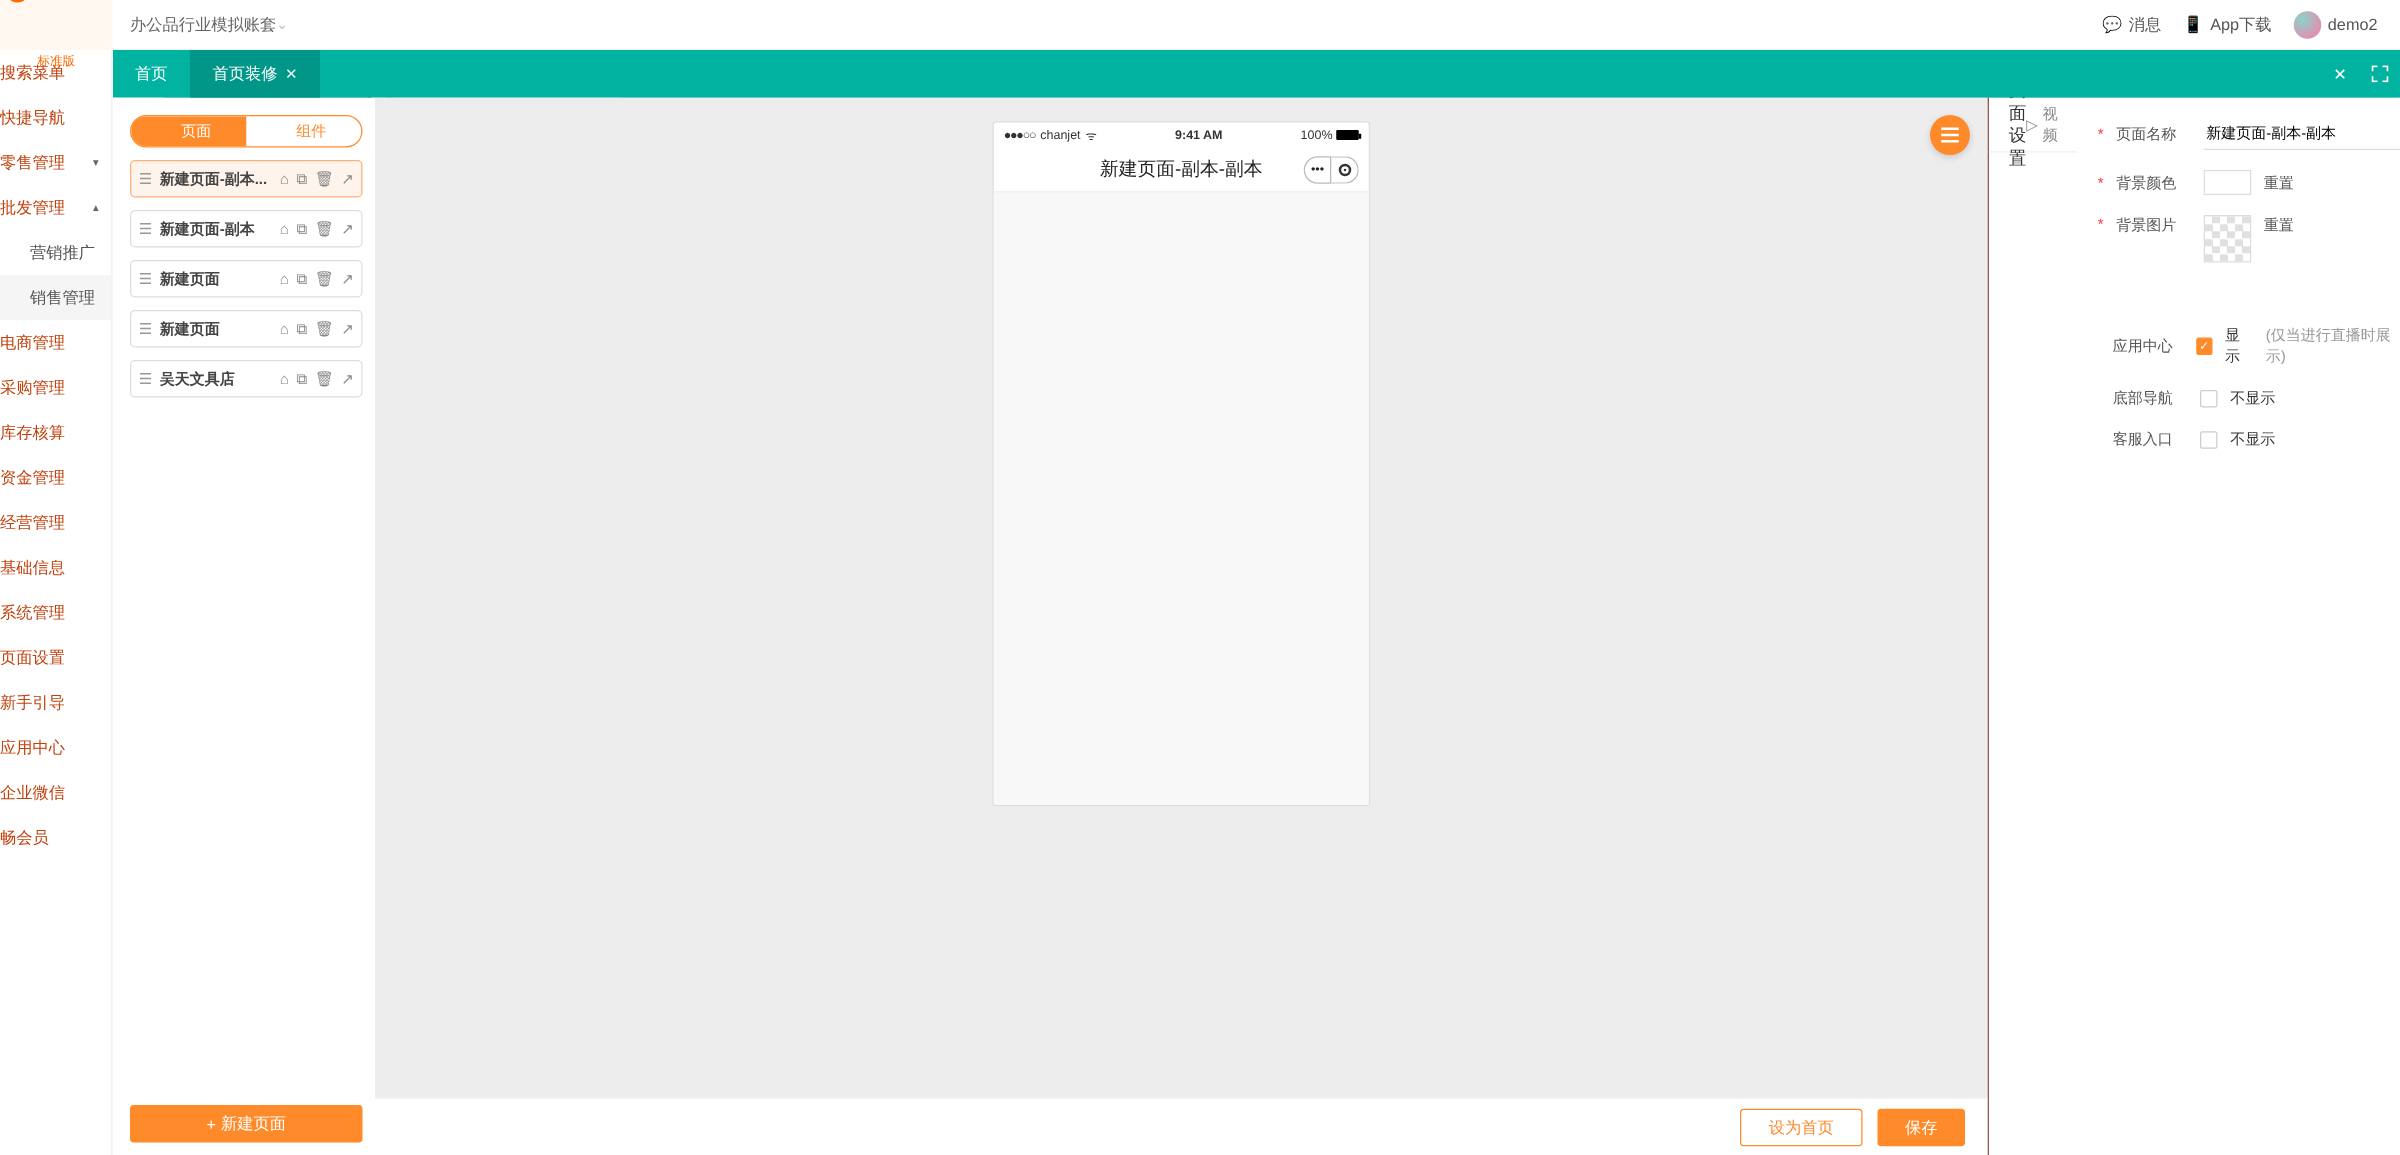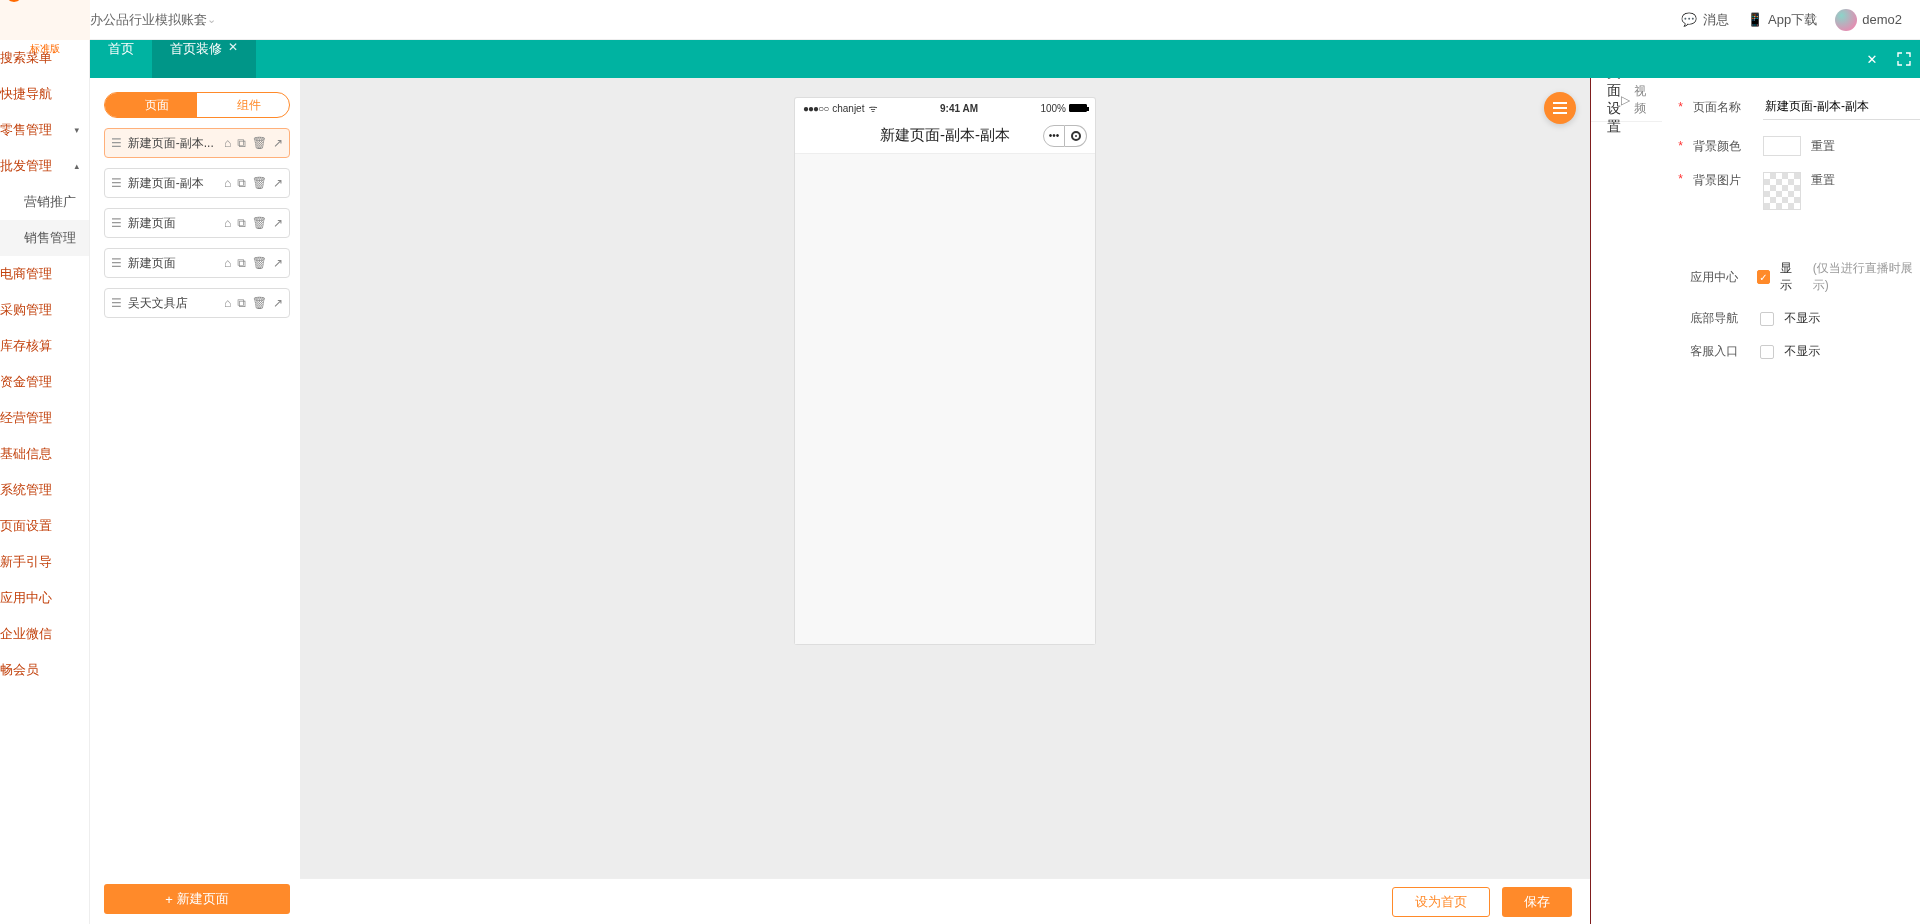--- a/index.html
+++ b/index.html
@@ -4,29 +4,29 @@
 <style>
 * { box-sizing: border-box; margin: 0; padding: 0; }
 html, body { height: 100%; font-family: "Microsoft YaHei", Arial, sans-serif; font-size: 13px; color: #333; background: #fff; }
 
 
 .topbar { position: fixed; top: 0; left: 0; right: 0; height: 40px; display: flex; align-items: center; background: #fff; border-bottom: 1px solid #eee; z-index: 50; }
 .logo-wrap { width: 90px; height: 40px; display: flex; flex-direction: column; align-items: center; justify-content: center; background: #fff7f0; }
 .logo-wrap .logo-icon { width: 18px; height: 18px; border-radius: 50%; background: #ff6a00; display: flex; align-items: center; justify-content: center; color: #fff; font-weight: bold; font-size: 12px; }
 .logo-wrap .logo-text { font-size: 10px; color: #ff6a00; margin-top: -1px; }
 .logo-wrap .logo-sub { font-size: 10px; color: #ff6a00; margin-top: 40px; }
-.account-select { font-size: 13px; color: #666; display: flex; align-items: center; }
+.account-select { margin-left: 14px; font-size: 13px; color: #666; display: flex; align-items: center; }
 .account-select .caret { color: #bbb; font-size: 11px; }
 .top-right { margin-left: auto; display: flex; align-items: center; gap: 18px; padding-right: 18px; color: #555; }
 .top-right .item { display: flex; align-items: center; gap: 5px; cursor: pointer; }
 .avatar { width: 22px; height: 22px; border-radius: 50%; background: radial-gradient(circle at 30% 30%, #8bd4c9, #f7a); }
 
 
 .tabstrip { position: fixed; top: 40px; left: 90px; right: 0; height: 38px; background: #00b3a1; display: flex; align-items: stretch; z-index: 40; }
-.tabstrip .tab { padding: 0 18px; display: flex; color: #fff; font-size: 13px; cursor: pointer; gap: 6px; }
+.tabstrip .tab { padding: 0 18px; display: flex; align-items: center; color: #fff; font-size: 13px; cursor: pointer; gap: 6px; }
 .tabstrip .tab.active { background: #009688; }
 .tabstrip .tab .x { font-size: 12px; opacity: .9; }
 .tabstrip .spacer { flex: 1; }
 .tabstrip .right-ic { width: 32px; display: flex; align-items: center; justify-content: center; color: #fff; cursor: pointer; }
 
 
 .sidebar { position: fixed; top: 40px; left: 0; width: 90px; bottom: 0; background: #fff; border-right: 1px solid #eee; overflow-y: auto; }
 .sidebar .sitem { height: 36px; display: flex; align-items: center; font-size: 13px; color: #c2410c; cursor: pointer; position: relative; }
 .sidebar .sitem.has-caret::after { content: "▾"; position: absolute; right: 10px; font-size: 9px; color: #666; }
 .sidebar .sitem.open::after { content: "▴"; }
@@ -37,21 +37,21 @@
 .main { position: fixed; top: 78px; left: 90px; right: 0; bottom: 0; background: #fff; display: flex; }
 
 
 .pagelist-panel { width: 210px; padding: 14px 10px 56px 14px; display: flex; flex-direction: column; gap: 10px; position: relative; }
 .seg { display: flex; border: 1px solid #ff8a2a; border-radius: 14px; overflow: hidden; height: 26px; }
 .seg .seg-btn { flex: 1; display: flex; align-items: center; justify-content: center; font-size: 12px; cursor: pointer; color: #ff8a2a; padding-left: 12px; }
 .seg .seg-btn.active { background: #ff8a2a; color: #fff; }
 .page-row { display: flex; align-items: center; height: 30px; border: 1px solid #ddd; border-radius: 4px; padding: 0 6px; gap: 6px; font-size: 12px; color: #444; cursor: pointer; }
 .page-row.active { border-color: #ffb07a; background: #fff4eb; }
 .page-row .drag { color: #999; font-size: 12px; }
-.page-row .pname { flex: 1; white-space: nowrap; overflow: hidden; text-overflow: ellipsis; }
+.page-row .pname { flex: 1; white-space: nowrap; overflow: hidden; text-overflow: ellipsis; font-weight: bold; }
 .page-row .ic { color: #888; font-size: 12px; cursor: pointer; }
 .new-page-btn { position: absolute; left: 14px; right: 10px; bottom: 10px; height: 30px; background: #ff8a2a; color: #fff; border-radius: 3px; display: flex; align-items: center; justify-content: center; gap: 4px; font-size: 13px; cursor: pointer; }
 
 
 .canvas-wrap { flex: 1; background: #ededed; position: relative; overflow: auto; }
 .phone { position: absolute; top: 20px; left: 50%; transform: translateX(-50%); width: 300px; background: #fff; border-radius: 2px; box-shadow: 0 0 0 1px #ddd; }
 .phone-status { height: 20px; display: flex; align-items: center; padding: 0 8px; font-size: 10px; color: #333; }
 .phone-status .dots { letter-spacing: -1px; }
 .phone-status .time { flex: 1; text-align: center; font-weight: 600; }
 .phone-status .batt { display: flex; align-items: center; gap: 3px; }

